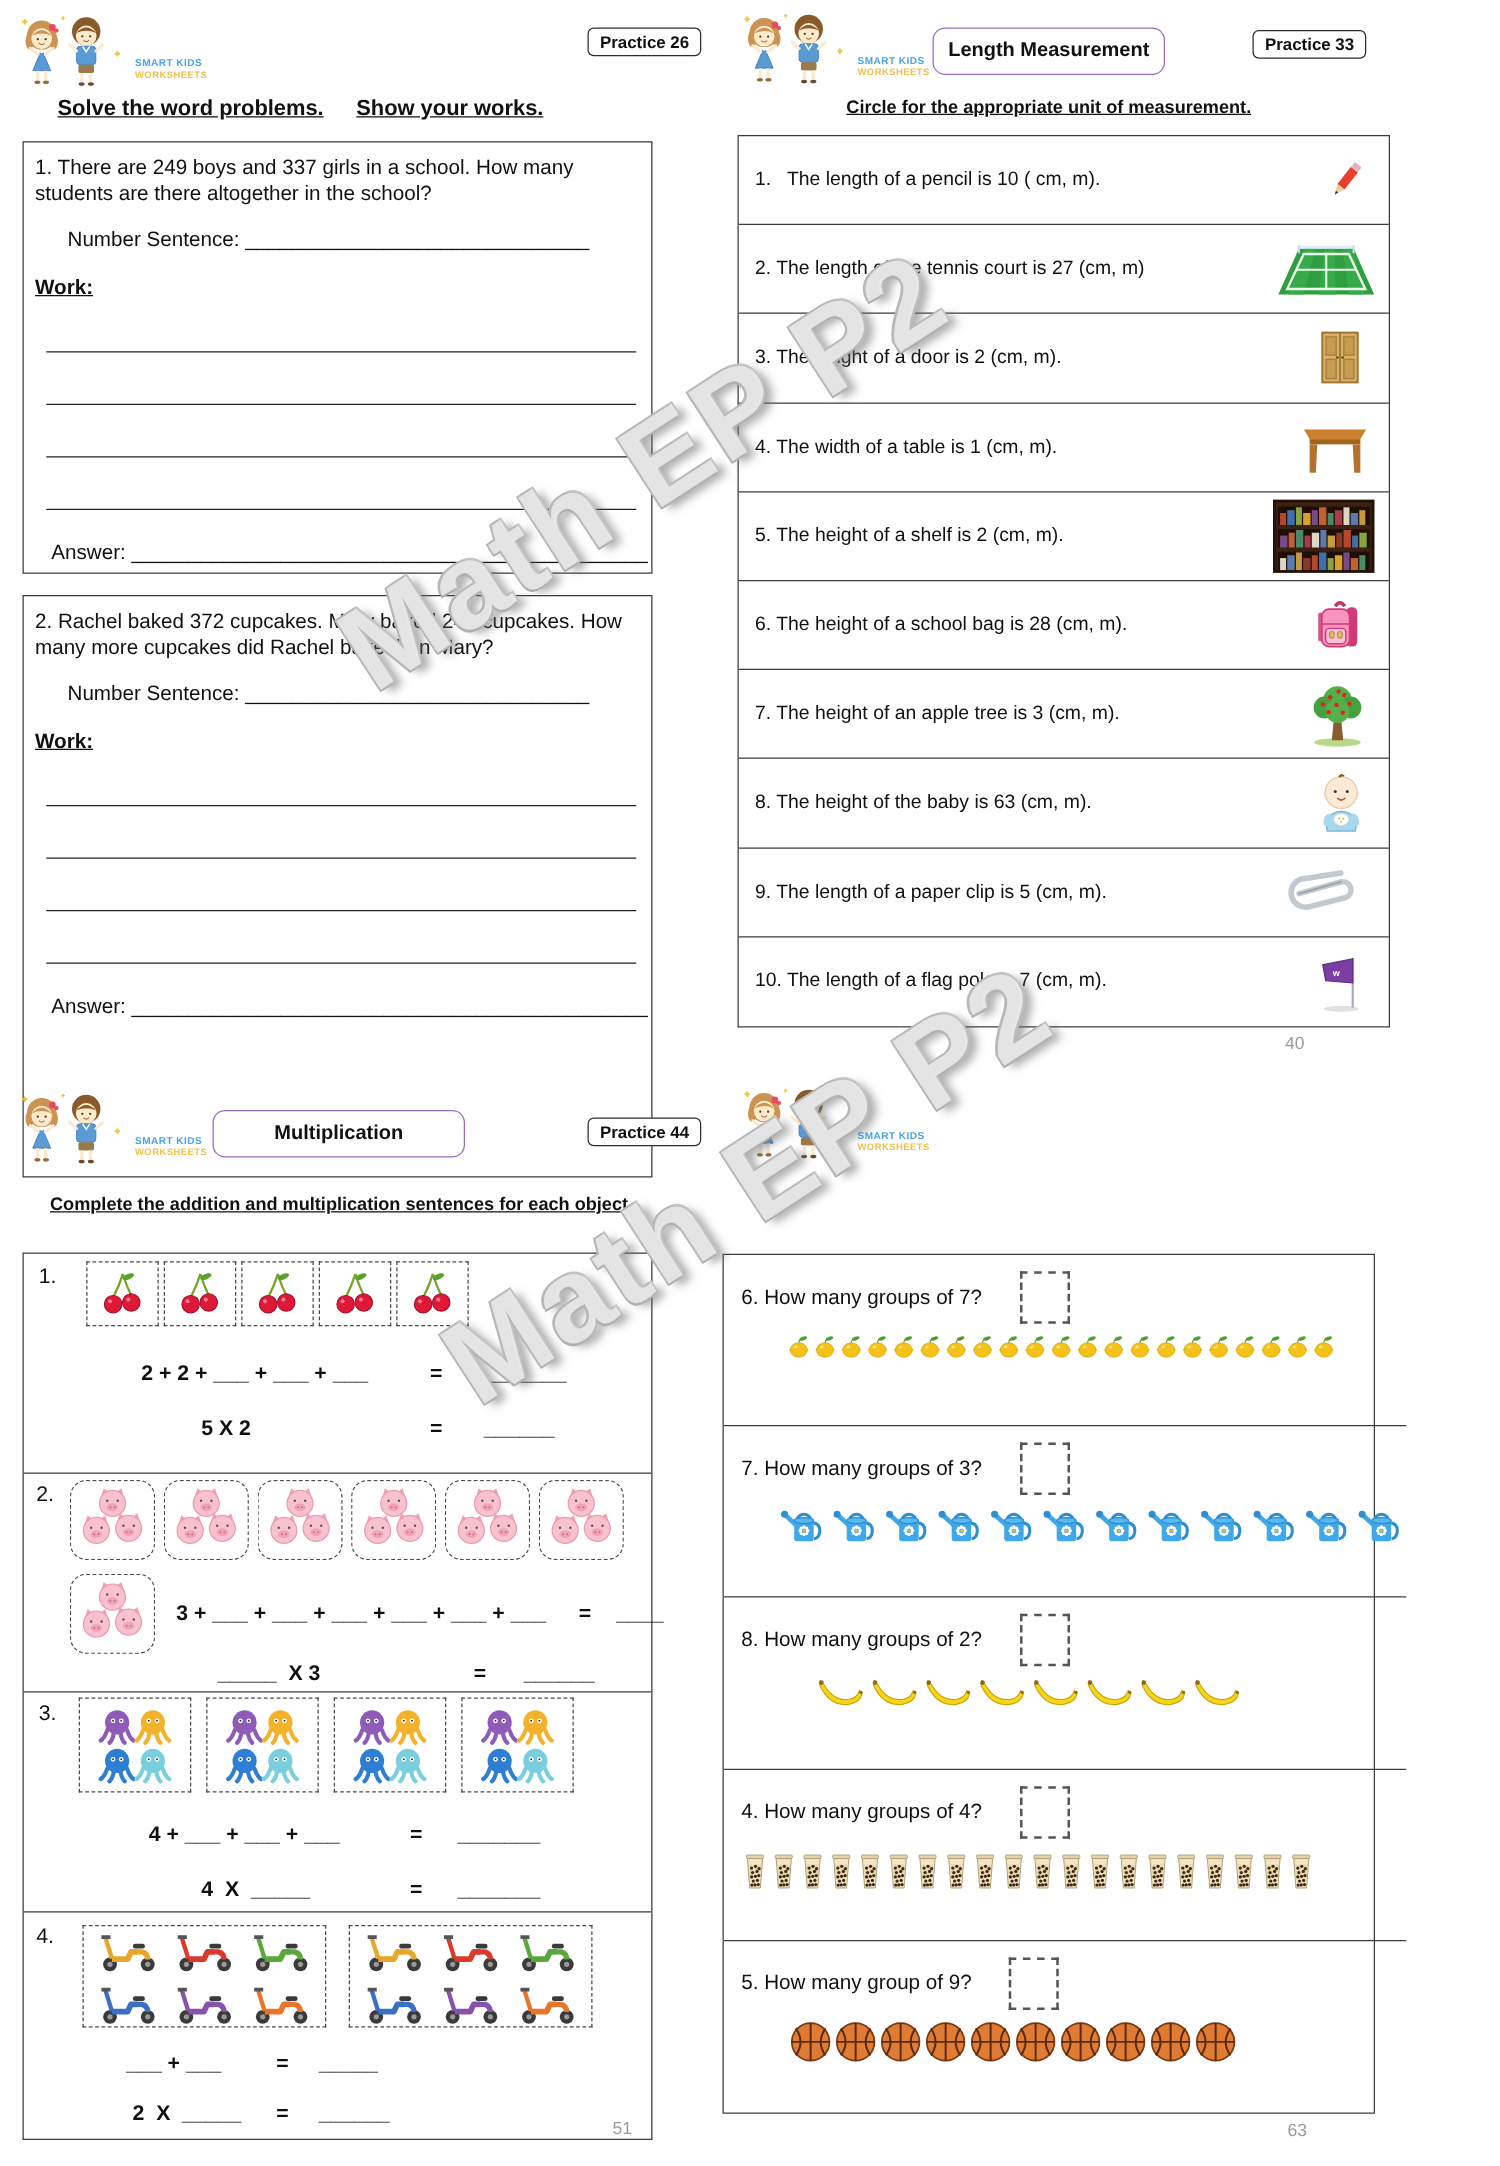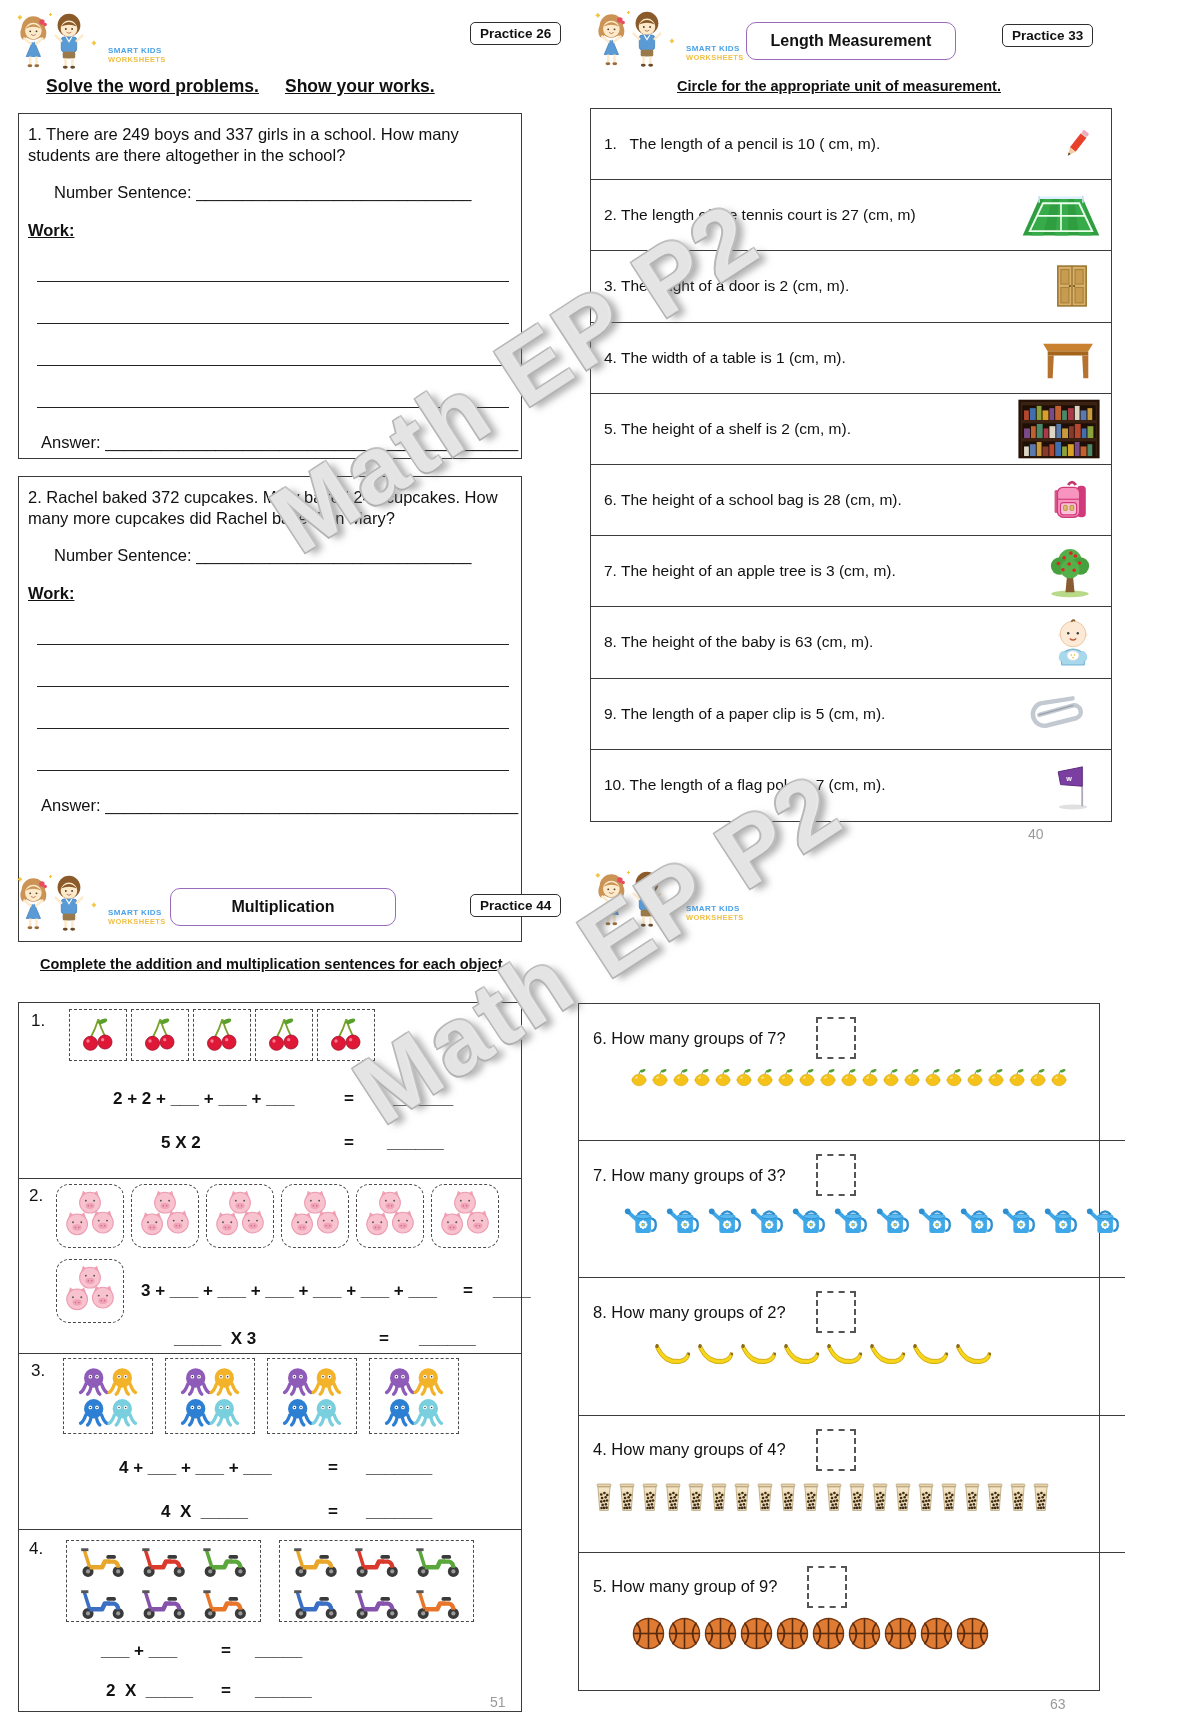--- a/index.html
+++ b/index.html
@@ -9,21 +9,21 @@
   .u{text-decoration:underline;}
   
   .logo{position:absolute;width:160px;height:76px;}
   .logo .ltxt{position:absolute;left:96px;top:36px;line-height:9px;}
   .logo .l1{font-size:8px;font-weight:700;color:#4aa3e8;letter-spacing:.4px;display:block;}
   .logo .l2{font-size:7.5px;font-weight:700;color:#f0c048;letter-spacing:.4px;display:block;}
   
   .badge{position:absolute;border:1.6px solid #2e2e2e;border-radius:5px;background:#fff;
          font-size:13.5px;font-weight:600;padding:3px 9px;white-space:nowrap;}
   .titlebox{position:absolute;border:1.6px solid #9a6bbd;border-radius:10px;background:#fff;
-            font-size:16px;font-weight:700;text-align:center;padding:9px 12px;}
+            font-size:16px;font-weight:700;text-align:center;padding:9px 0;}
   .subtitle{font-weight:700;text-decoration:underline;}
   .pagenum{position:absolute;font-size:14px;color:#9a9a9a;}
   
   .wm{position:absolute;width:660px;height:110px;line-height:110px;text-align:center;
       font-size:95px;font-weight:700;letter-spacing:4px;white-space:nowrap;z-index:6;
       color:rgba(245,245,245,0.72);pointer-events:none;
       text-shadow:-1.5px -1.5px 0 #b8b8b8,1.5px -1.5px 0 #c4c4c4,-1.5px 1.5px 0 #b0b0b0,
                   1.5px 1.5px 0 #bdbdbd,5px 6px 7px rgba(110,110,110,.55);}
   .wm1{left:185px;top:322px;transform:rotate(-33deg);}
   .wm2{left:268px;top:893px;transform:rotate(-33deg);}
@@ -86,21 +86,21 @@
   .p4-row{border-bottom:1.4px solid #3c3c3c;position:relative;}
   .p4-row:last-child{border-bottom:none;text-align:center;}
   .p4-q{display:flex;align-items:center;margin:13px 0 0 14px;font-size:16.5px;}
   .p4-ansbox{display:inline-block;width:40px;height:42px;border:2px dashed #555;margin-left:30px;
              box-sizing:border-box;}
   .p4-strip{display:flex;align-items:flex-end;margin-top:8px;padding-left:50px;gap:1px;}
   .p4-strip.s-watering-can{padding-left:44px;gap:2px;}
   .p4-strip.s-banana{padding-left:75px;gap:5px;}
   .p4-strip.s-bubble-tea{padding-left:14px;gap:1px;}
   .p4-strip.s-basketball{padding-left:52px;gap:1px;}
-  #page4 .pagenum{left:472px;top:828px;}
+  #page4 .pagenum{left:452px;top:828px;}
 </style>
 </head>
 <body>
 
 <div class="canvas">
 
   <section id="page1">
     <div class="logo"><span><svg width="94" height="66" viewBox="0 0 66 46" xmlns="http://www.w3.org/2000/svg">
  <path d="M4 5 h3 M5.5 3.5 v3" stroke="#f4c430" stroke-width="1.1"></path>
  <path d="M56 23 h3 M57.5 21.5 v3" stroke="#f4c430" stroke-width="1.1"></path>

